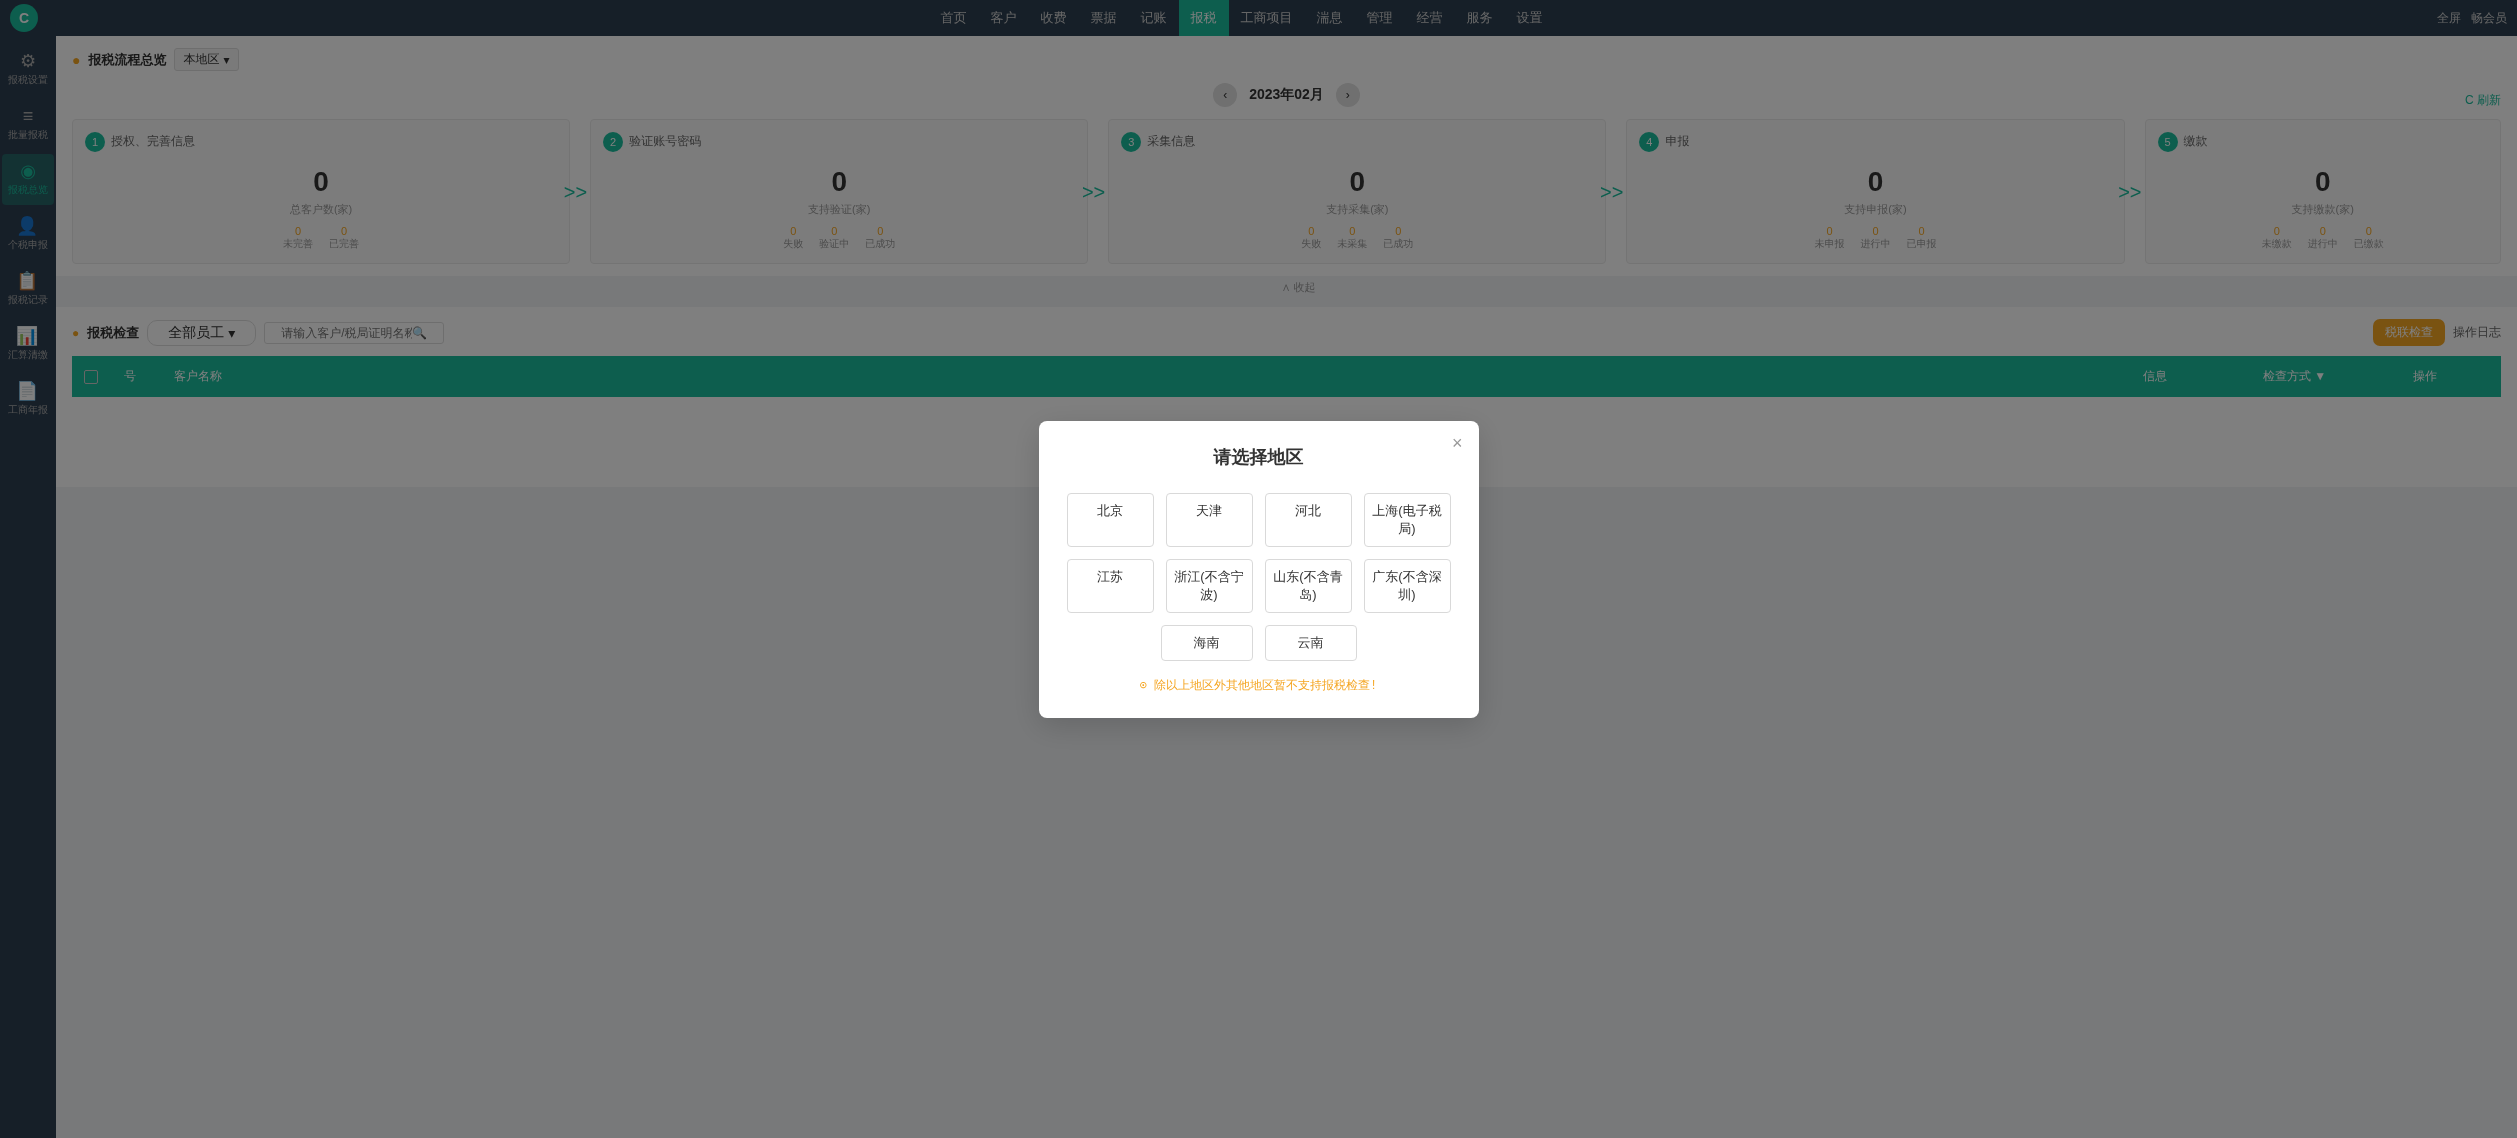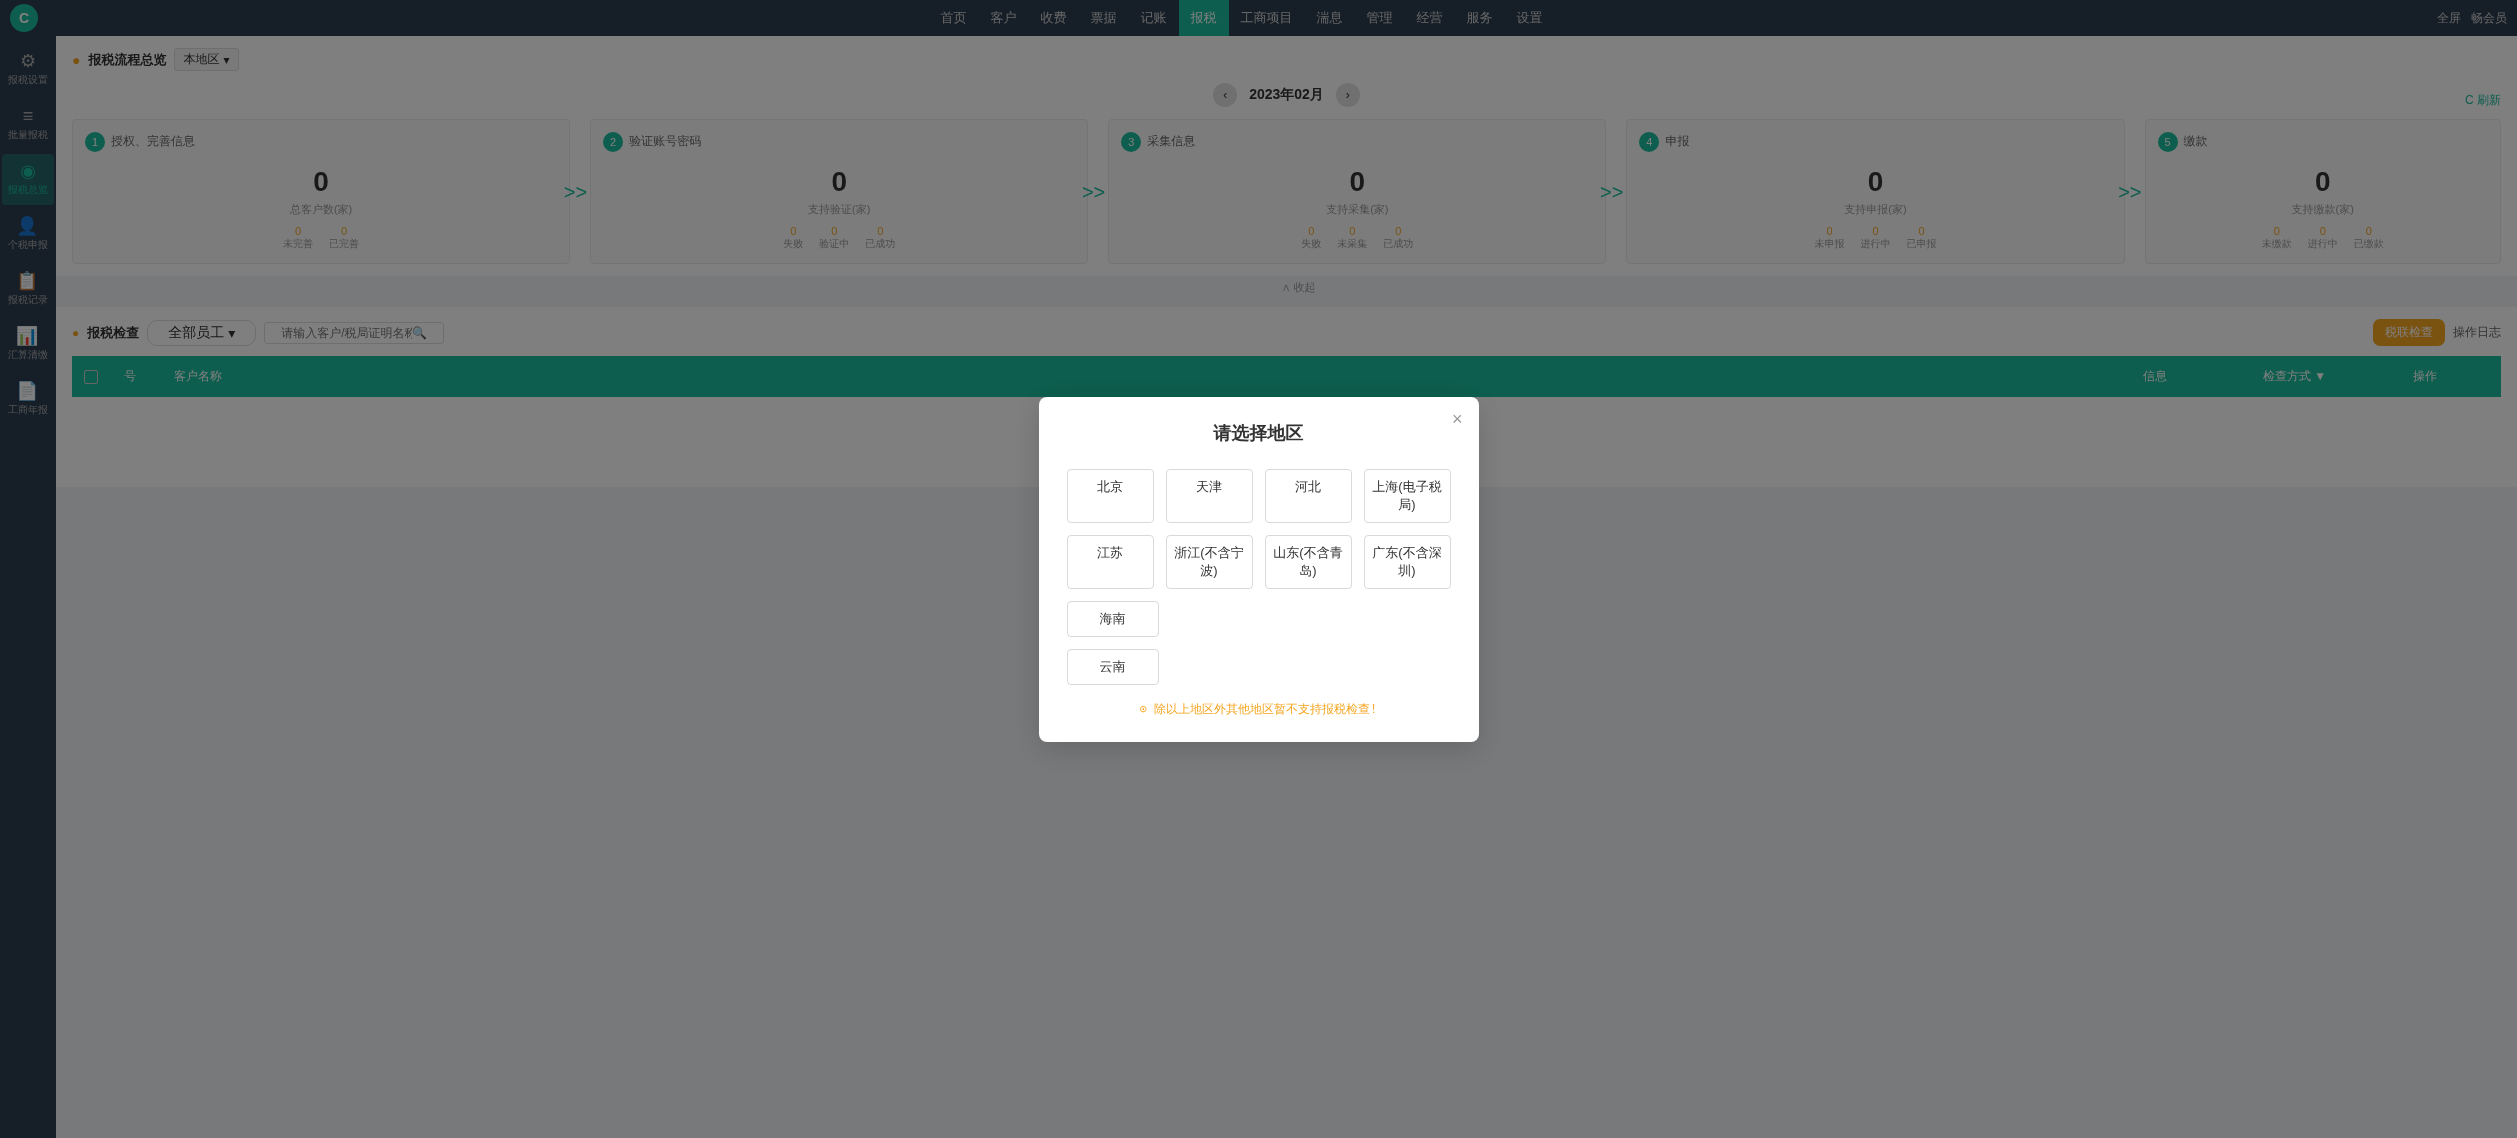--- a/index.html
+++ b/index.html
@@ -331,21 +331,20 @@
       display: grid;
       grid-template-columns: repeat(4, 1fr);
       gap: 12px;
       margin-bottom: 12px;
     }
     .region-grid-2 {
       display: flex;
       justify-content: center;
       gap: 12px;
       margin-bottom: 16px;
-      flex-direction: column;
     }
     .region-grid-2 .region-btn {
       width: calc(25% - 4px);
       min-width: 90px;
     }
     .modal-warning {
       color: #f5a623;
       font-size: 12px;
       text-align: center;
       display: flex;

